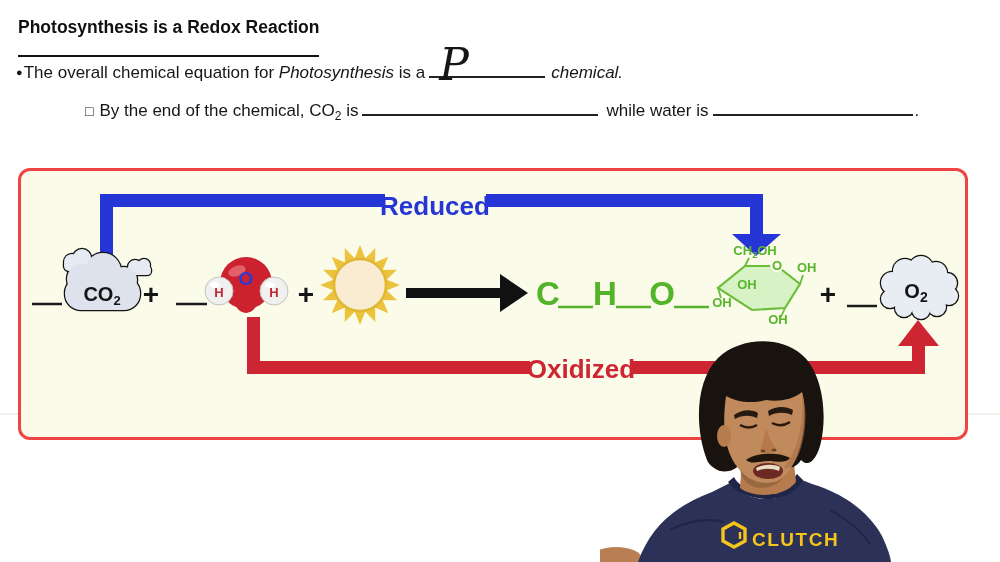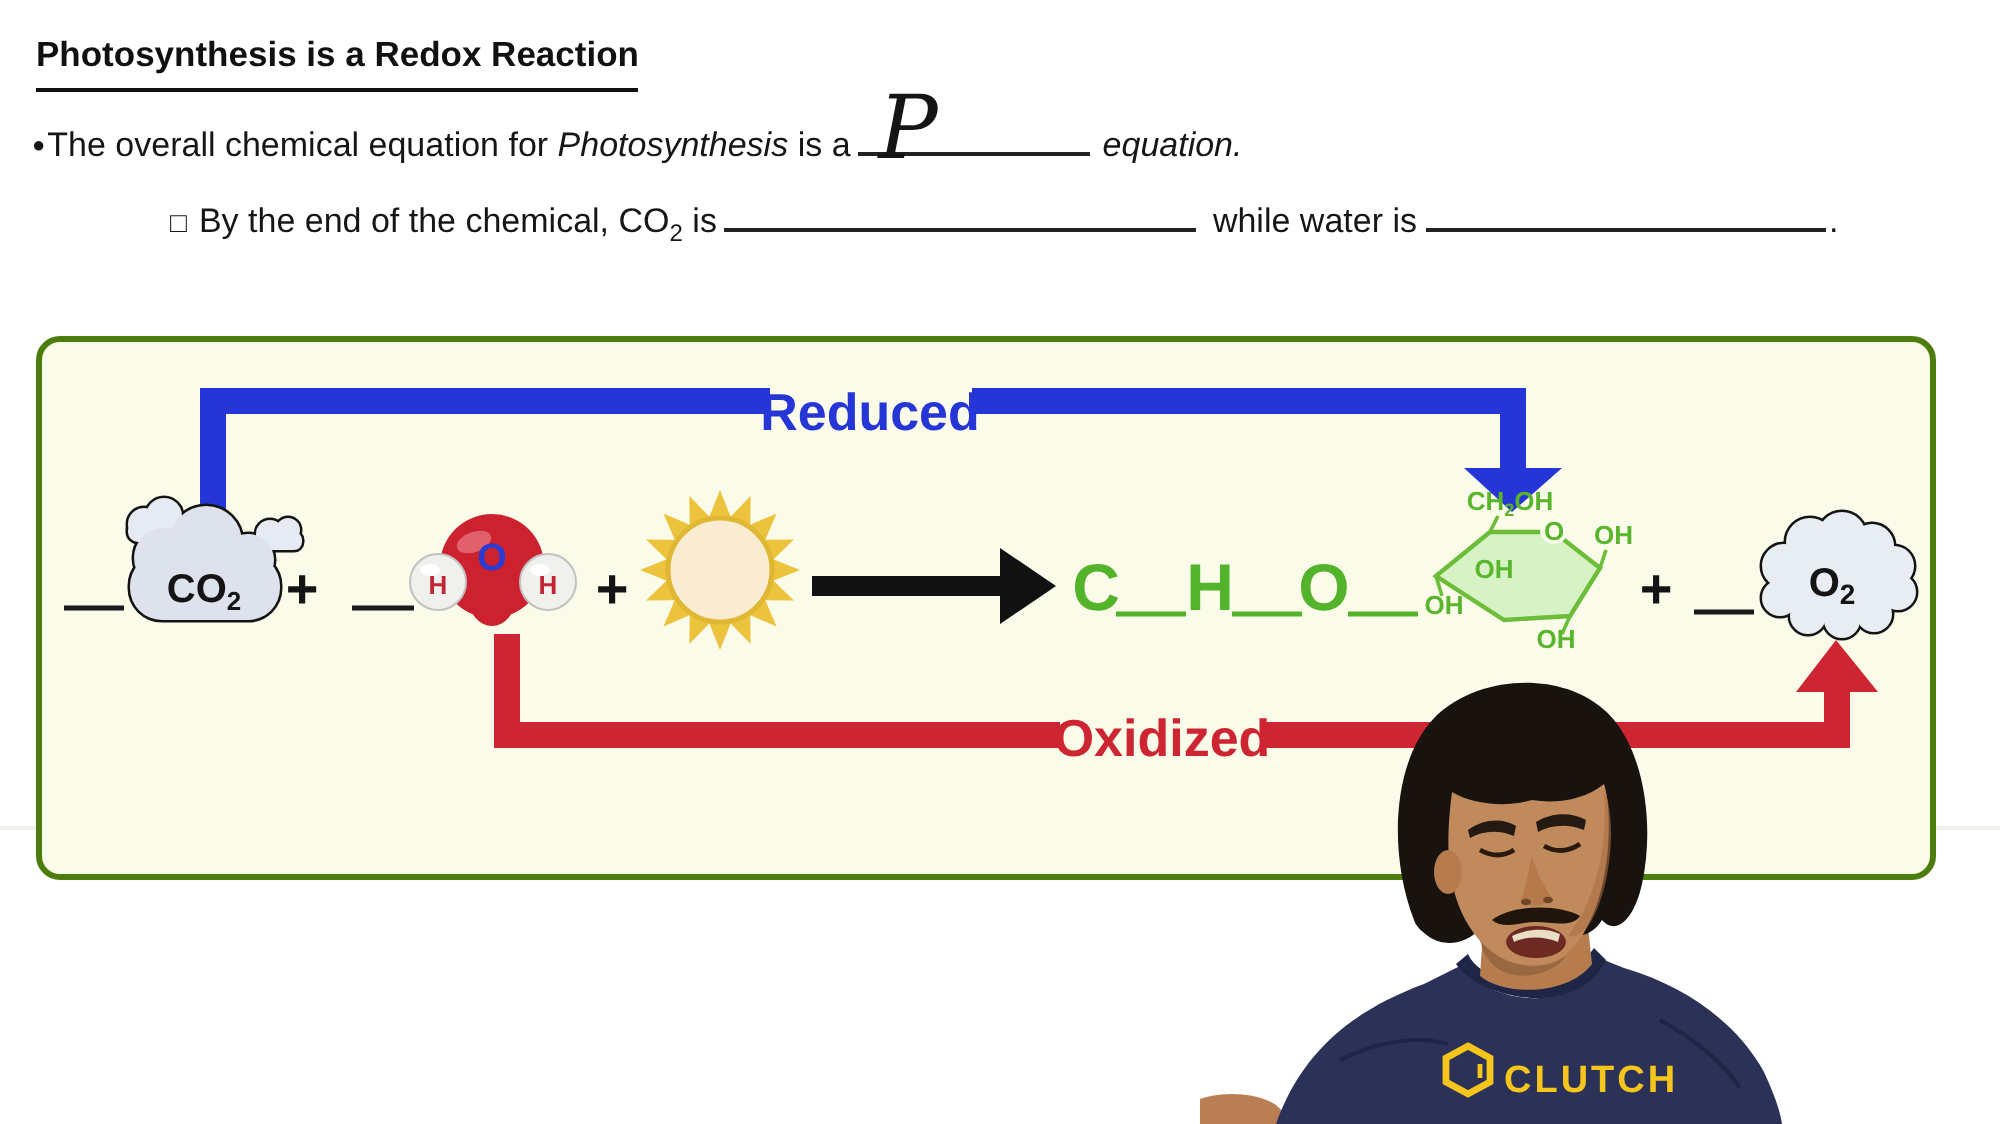--- a/index.html
+++ b/index.html
@@ -2,21 +2,21 @@
 <html><head>
 <meta charset="utf-8">
 <style>
   html,body{margin:0;padding:0;background:#ffffff;}
   .slide{
     position:relative;width:1000px;height:562px;background:#ffffff;overflow:hidden;
     font-family:"Liberation Sans",sans-serif;color:#111;
   }
   .page-title{
     position:absolute;left:18px;top:17px;font-size:17.5px;font-weight:bold;
-    border-bottom:2.2px solid #111;padding-bottom:6px;white-space:nowrap;
+    border-bottom:2.2px solid #111;padding-bottom:17px;white-space:nowrap;
   }
   .line{position:absolute;font-size:17px;white-space:nowrap;color:#161616;text-align:right;}
   .l1{left:16px;top:61px;}
   .l2{left:85px;top:99px;}
   .l3{left:18px;top:135px;}
   .bullet-dot{font-size:11px;vertical-align:2px;margin-right:1px;}
   .sq-icon{font-size:14px;margin-right:6px;}
   .ital{font-style:italic;}
   .blank{display:inline-block;border-bottom:2px solid #222;height:15px;position:relative;vertical-align:baseline;}
   .b-reaction{width:116px;margin:0 6px 0 4px;}
@@ -24,41 +24,41 @@
   .b-water{width:200px;margin:0 2px 0 4px;}
   .hand-p{
     position:absolute;left:10px;bottom:-7px;font-family:"DejaVu Serif",serif;
     font-style:italic;font-size:44px;line-height:0.85;color:#151515;
   }
   sub.small{font-size:12px;}
   .ex-label{font-weight:bold;}
   .faint-line{position:absolute;left:0;top:413px;width:1000px;height:2px;background:#f0f0ec;}
   .diagram-box{
     position:absolute;left:18px;top:168px;width:950px;height:272px;box-sizing:border-box;
-    background:#fbfbe9;border:3px solid #4d7c0f;border-radius:12px;
+    background:#fbfbe9;border:3px solid #ef4444;border-radius:12px;
   }
   .diagram-box svg{position:absolute;left:-3px;top:-3px;overflow:visible;}
   svg text{font-family:"Liberation Sans",sans-serif;}
   .lblB{fill:#2636d6;font-size:26px;font-weight:bold;}
   .lblR{fill:#ce2533;font-size:26px;font-weight:bold;}
   .plus{fill:#141414;font-size:28px;font-weight:bold;}
   .cloud-txt{fill:#141414;font-size:20px;font-weight:bold;}
   .green-big{fill:#53b32a;font-size:33px;font-weight:bold;}
   .gluc-txt{fill:#58b52c;font-size:13px;font-weight:bold;}
   .person-svg{position:absolute;left:600px;top:330px;width:400px;height:232px;z-index:5;}
 </style>
 </head>
 <body>
 
 <div class="slide">
 
   <div class="page-title">Photosynthesis is a Redox Reaction</div>
 
   <div class="line l1">
-    <span class="bullet-dot">●</span><span>The overall chemical equation for </span><span class="ital">Photosynthesis</span><span> is a</span><span class="blank b-reaction"><span class="hand-p">P</span></span><span class="ital">equation.</span>
+    <span class="bullet-dot">●</span><span>The overall chemical equation for </span><span class="ital">Photosynthesis</span><span> is a</span><span class="blank b-reaction"><span class="hand-p">P</span></span><span class="ital">chemical.</span>
   </div>
 
   <div class="line l2">
     <span class="sq-icon">□</span><span>By the end of the chemical, CO</span><sub class="small">2</sub><span> is</span><span class="blank b-co2"></span><span>while water is</span><span class="blank b-water"></span><span>.</span>
   </div>
 
 
   <div class="faint-line"></div>
 
   <div class="diagram-box">

